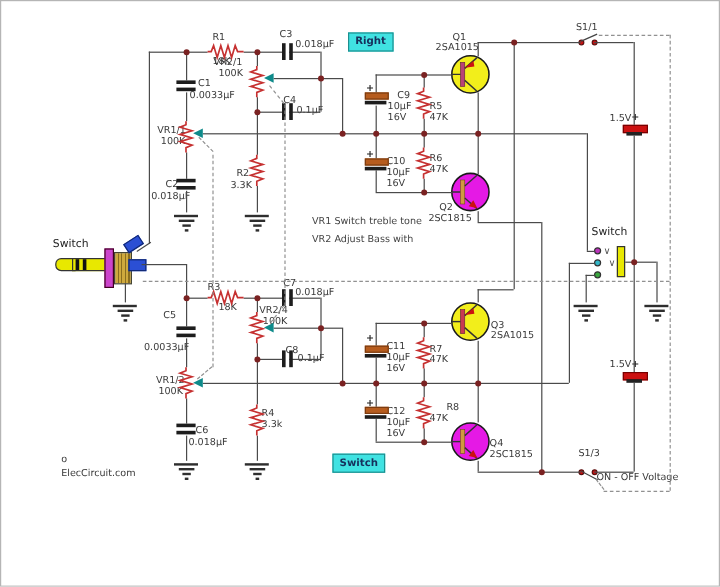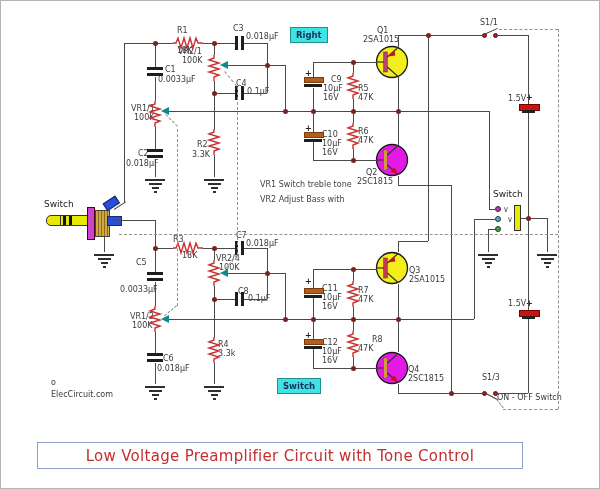--- a/index.html
+++ b/index.html
@@ -111,40 +111,37 @@
   <span class="lbl" style="left:321px;top:355px">16V</span>
   <span class="lbl" style="left:371px;top:334px">R8</span>
   <span class="lbl" style="left:357px;top:343px">47K</span>
 
   <span class="lbl" style="left:408px;top:265px">Q3</span>
   <span class="lbl" style="left:408px;top:274px">2SA1015</span>
   <span class="lbl" style="left:407px;top:364px">Q4</span>
   <span class="lbl" style="left:407px;top:373px">2SC1815</span>
 
   <span class="lbl" style="left:481px;top:372px">S1/3</span>
-  <span class="lbl" style="left:496px;top:392px">ON - OFF Switch</span>
+  <span class="lbl" style="left:496px;top:392px">ON - OFF Voltage</span>
   <span class="lbl" style="left:507px;top:298px">1.5V</span>
   <span class="lbl plus" style="left:525px;top:298px">+</span>
 
   <span class="lbl mark" style="left:502px;top:204px">∨</span>
   <span class="lbl mark" style="left:506px;top:214px">∨</span>
 
   <span class="lbl" style="left:50px;top:377px">o</span>
   <span class="lbl" style="left:50px;top:389px">ElecCircuit.com</span>
 
   <div class="badge" style="left:289px;top:26px">
     <span>Right</span>
   </div>
   <div class="badge" style="left:276px;top:377px">
     <span>Switch</span>
   </div>
 
-  <div class="tbox">
-    <span>Low Voltage Preamplifier Circuit with Tone Control</span>
-  </div>
 
   <svg width="34" height="34" style="left:374px;top:44px">
     <circle cx="17" cy="17" r="15.5" fill="#f2ee1b" stroke="#1a1a1a" stroke-width="1.3"></circle>
     <line x1="1.5" y1="17" x2="9" y2="17" stroke="#333" stroke-width="1.2"></line>
     <rect x="8.7" y="7" width="3.6" height="20" fill="#b84177" stroke="#5d1f3c" stroke-width="0.5"></rect>
     <line x1="12.3" y1="12" x2="22.5" y2="3" stroke="#333" stroke-width="1.2"></line>
     <line x1="12.3" y1="22" x2="22.5" y2="31" stroke="#333" stroke-width="1.2"></line>
     <polygon points="12.5,11.5 19.5,5.6 20.3,10.4" fill="#cc1111"></polygon>
   </svg>
   <svg width="34" height="34" style="left:374px;top:142px">

